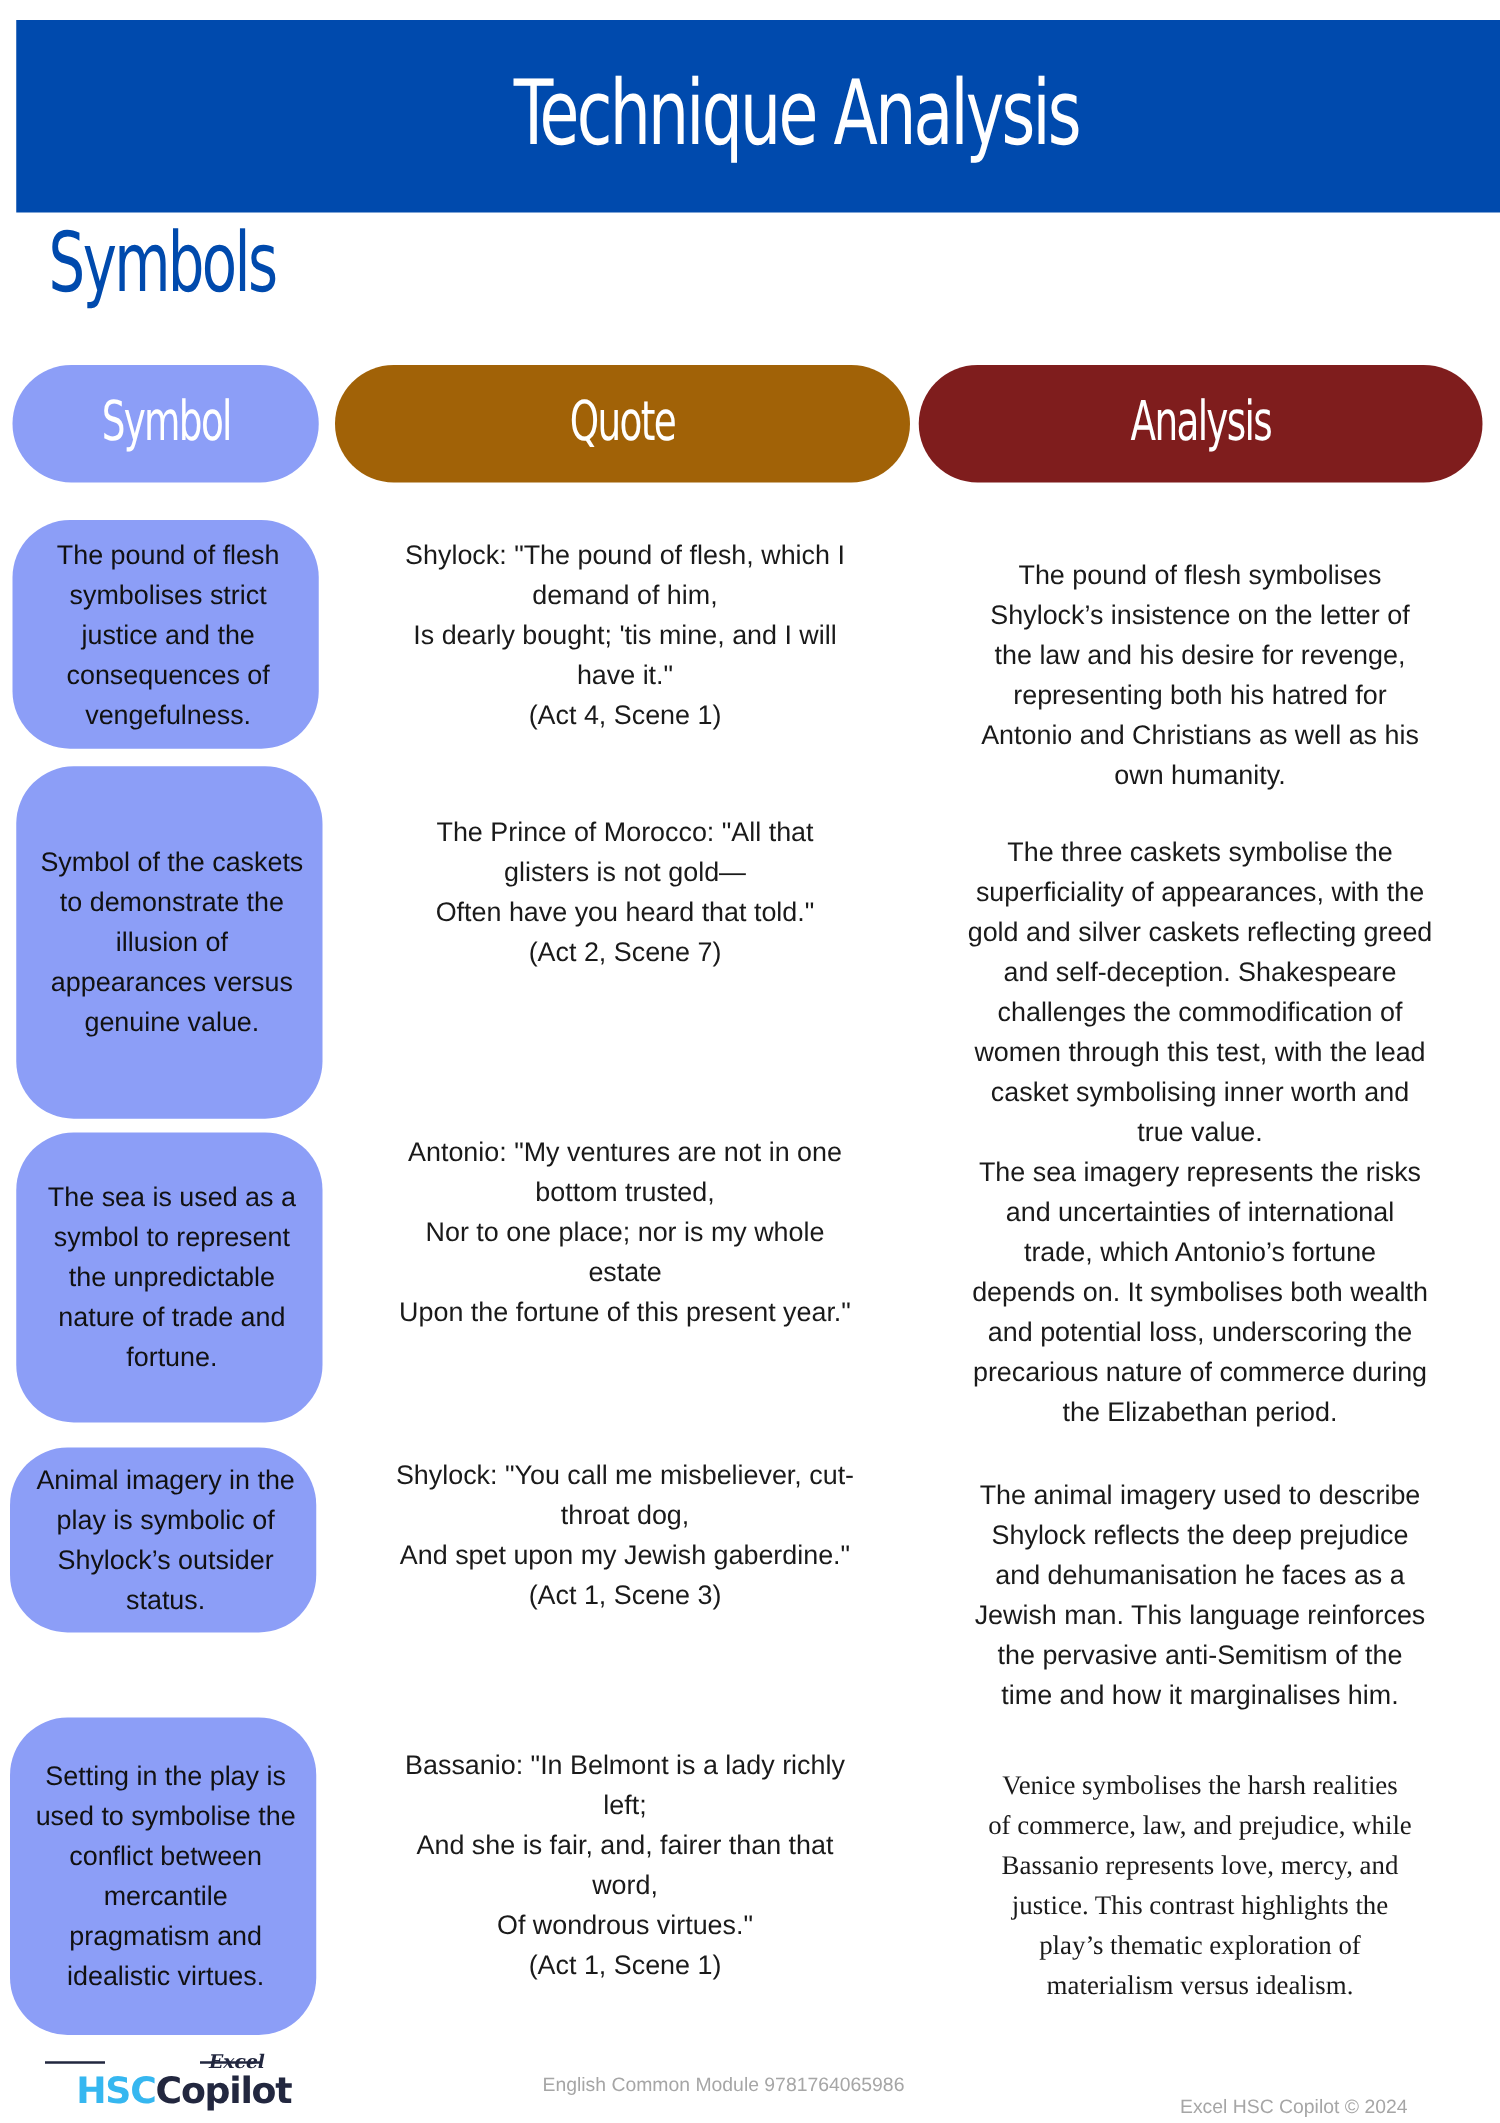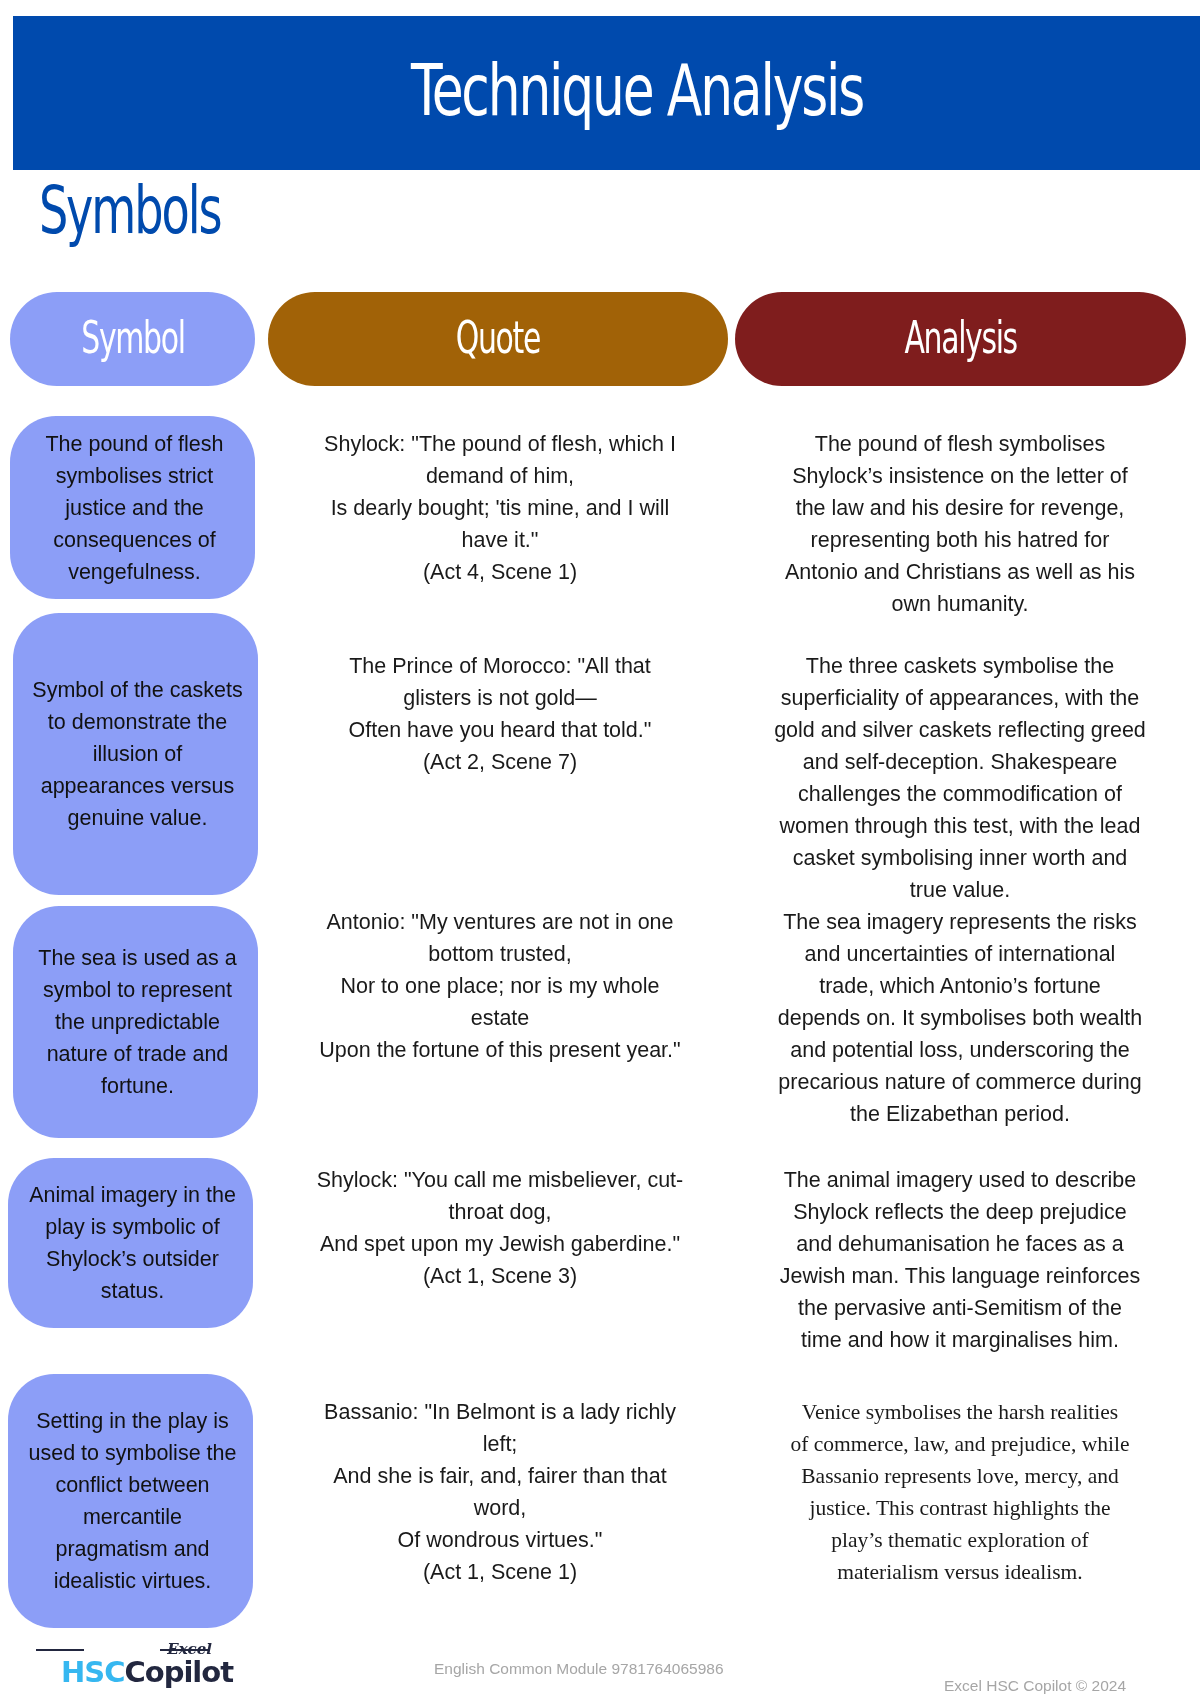--- a/index.html
+++ b/index.html
@@ -35,21 +35,21 @@
   .sym-box {
     position: absolute; background: #8c9ef7; border-radius: 46px;
     font-size: 21.5px; line-height: 32px; color: #111;
     box-sizing: border-box; padding: 0 14px 0 18px;
     display: flex; align-items: center; text-align: center;
   }
   .col-text {
     position: absolute; text-align: center; font-size: 21.5px; line-height: 32px; color: #1a1a1a;
   }
   .quote-col { left: 275px; width: 450px; }
-  .analysis-col { left: 735px; width: 450px; }
+  .analysis-col { left: 735px; width: 450px; margin-top: 16px; }
   .line { display: block; }
 
   .logo { position: absolute; left: 32px; top: 1640px; width: 180px; height: 48px; }
   .logo-excel {
     position: absolute; left: 0; top: 0; width: 180px; text-align: right;
     font-family: "DejaVu Serif", serif; font-style: italic; font-weight: bold;
     font-size: 15px; color: #22273f; line-height: 18px;
   }
   .logo-rule { position: absolute; top: 9px; height: 2px; background: #22273f; width: 48px; }
   .logo-rule.l { left: 4px; }
@@ -139,21 +139,21 @@
 <div class="col-text analysis-col" style="top:906px;">
   <span class="line">The sea imagery represents the risks</span>
   <span class="line">and uncertainties of international</span>
   <span class="line">trade, which Antonio’s fortune</span>
   <span class="line">depends on. It symbolises both wealth</span>
   <span class="line">and potential loss, underscoring the</span>
   <span class="line">precarious nature of commerce during</span>
   <span class="line">the Elizabethan period.</span>
 </div>
 
-<div class="sym-box" style="left:8px;top:1158px;width:245px;height:170px;">
+<div class="sym-box" style="left:8px;top:1158px;width:245px;height:148px;">
   <div>Animal imagery in the play is symbolic of Shylock’s outsider status.</div>
 </div>
 <div class="col-text quote-col" style="top:1164px;">
   <span class="line">Shylock: "You call me misbeliever, cut-</span>
   <span class="line">throat dog,</span>
   <span class="line">And spet upon my Jewish gaberdine."</span>
   <span class="line">(Act 1, Scene 3)</span>
 </div>
 <div class="col-text analysis-col" style="top:1164px;">
   <span class="line">The animal imagery used to describe</span>

